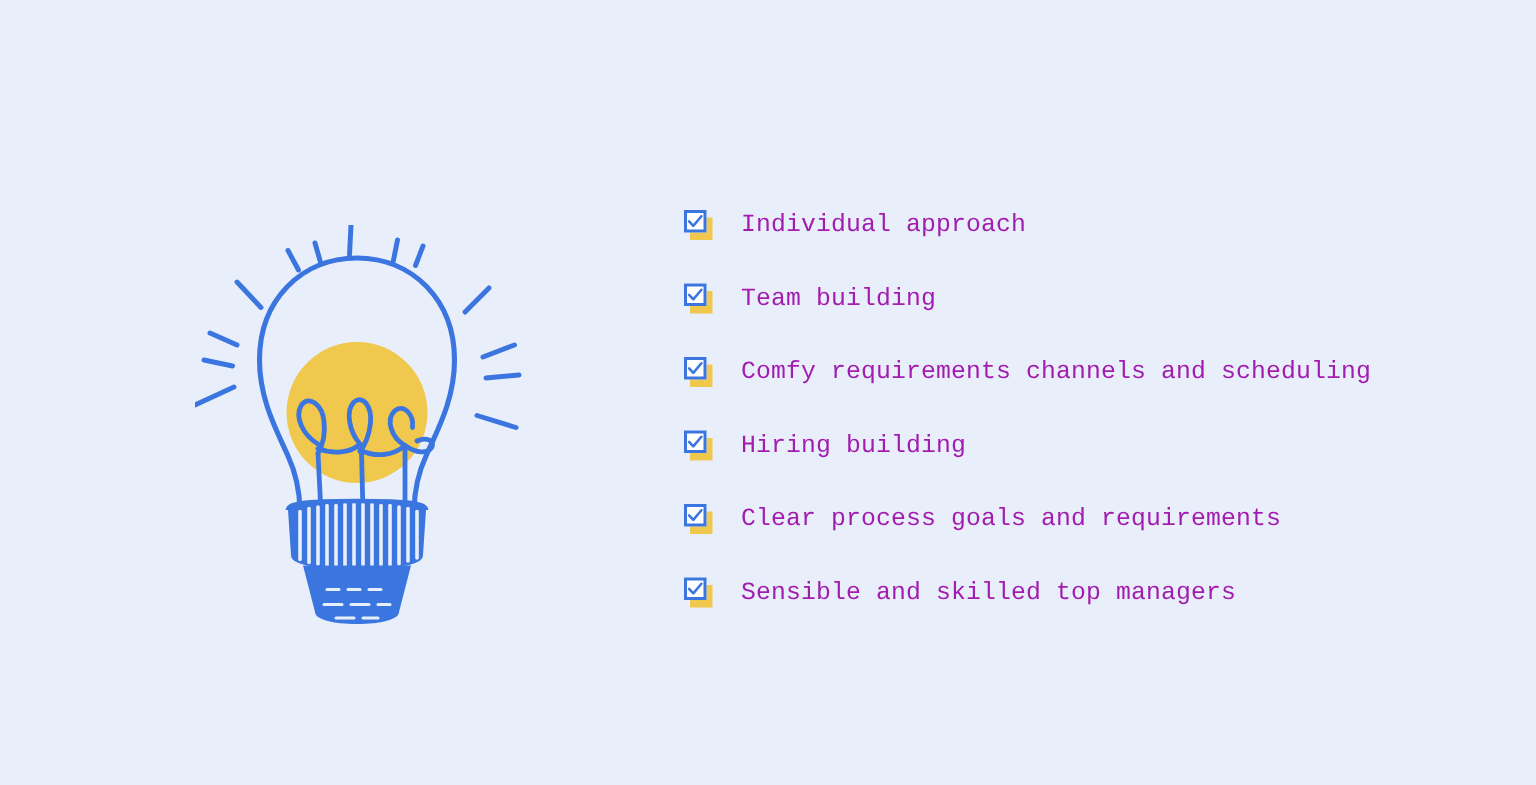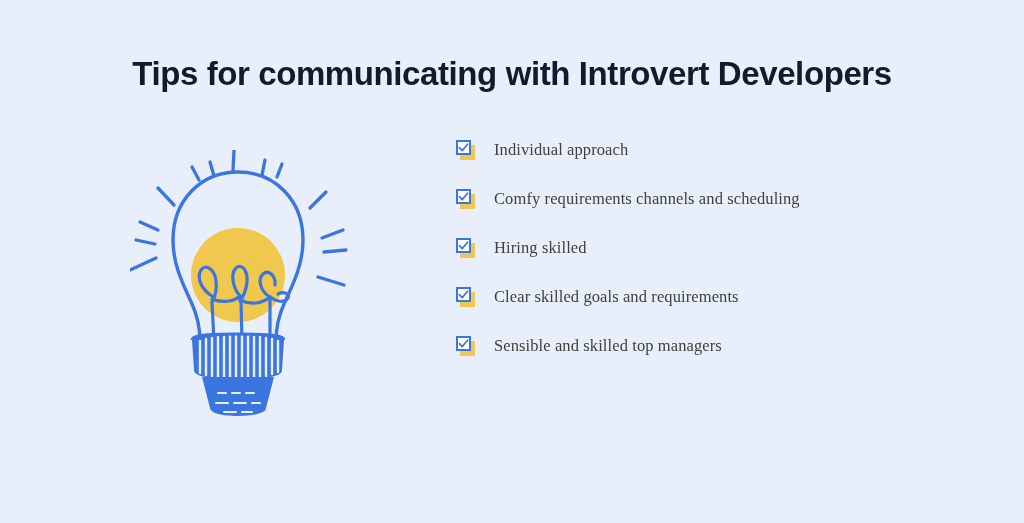--- a/index.html
+++ b/index.html
@@ -84,34 +84,33 @@
     box-sizing: border-box;
   }
   .checkbox-icon .cb-check {
     position: absolute;
     left: 0;
     top: 0;
     width: 15px;
     height: 15px;
   }
   .tip-label {
-    font-family: Liberation Serif, serif;
+    font-family: Liberation Mono, monospace;
     font-size: 16.5px;
-    color: #404040;
+    color: #a21caf;
     letter-spacing: 0.1px;
     white-space: nowrap;
     line-height: 1;
   }
 </style>
 </head>
 <body>
 
 <div class="slide">
 
-  <div class="page-title">Tips for communicating with Introvert Developers</div>
 
   <div class="illustration">
     <svg viewBox="0 0 250 280" width="250" height="280" xmlns="http://www.w3.org/2000/svg">
 
       <circle cx="108" cy="125" r="47" fill="#efc84d"></circle>
 
       <path d="M108 22
                C 71 22, 43 50, 43 90
                C 43 116, 54 136, 62 154
                C 68 167, 70 178, 70 192
@@ -198,52 +197,62 @@
       <span class="checkbox-icon">
         <span class="cb-shadow"></span>
         <span class="cb-box"></span>
         <svg class="cb-check" viewBox="0 0 15 15">
           <path d="M3.4 7.6 L 6.2 10.6 L 11.6 4.2" fill="none" stroke="#3b76e0" stroke-width="1.7" stroke-linecap="round" stroke-linejoin="round"></path>
         </svg>
       </span>
       <span class="tip-label">Individual approach</span>
     </li>
 
+    <li class="tip-item">
+      <span class="checkbox-icon">
+        <span class="cb-shadow"></span>
+        <span class="cb-box"></span>
+        <svg class="cb-check" viewBox="0 0 15 15">
+          <path d="M3.4 7.6 L 6.2 10.6 L 11.6 4.2" fill="none" stroke="#3b76e0" stroke-width="1.7" stroke-linecap="round" stroke-linejoin="round"></path>
+        </svg>
+      </span>
+      <span class="tip-label">Team building</span>
+    </li>
 
     <li class="tip-item">
       <span class="checkbox-icon">
         <span class="cb-shadow"></span>
         <span class="cb-box"></span>
         <svg class="cb-check" viewBox="0 0 15 15">
           <path d="M3.4 7.6 L 6.2 10.6 L 11.6 4.2" fill="none" stroke="#3b76e0" stroke-width="1.7" stroke-linecap="round" stroke-linejoin="round"></path>
         </svg>
       </span>
       <span class="tip-label">Comfy requirements channels and scheduling</span>
     </li>
 
     <li class="tip-item">
       <span class="checkbox-icon">
         <span class="cb-shadow"></span>
         <span class="cb-box"></span>
         <svg class="cb-check" viewBox="0 0 15 15">
           <path d="M3.4 7.6 L 6.2 10.6 L 11.6 4.2" fill="none" stroke="#3b76e0" stroke-width="1.7" stroke-linecap="round" stroke-linejoin="round"></path>
         </svg>
       </span>
-      <span class="tip-label">Hiring skilled</span>
-    </li>
-
-    <li class="tip-item">
-      <span class="checkbox-icon">
-        <span class="cb-shadow"></span>
-        <span class="cb-box"></span>
-        <svg class="cb-check" viewBox="0 0 15 15">
-          <path d="M3.4 7.6 L 6.2 10.6 L 11.6 4.2" fill="none" stroke="#3b76e0" stroke-width="1.7" stroke-linecap="round" stroke-linejoin="round"></path>
-        </svg>
-      </span>
-      <span class="tip-label">Clear skilled goals and requirements</span>
+      <span class="tip-label">Hiring building</span>
+    </li>
+
+    <li class="tip-item">
+      <span class="checkbox-icon">
+        <span class="cb-shadow"></span>
+        <span class="cb-box"></span>
+        <svg class="cb-check" viewBox="0 0 15 15">
+          <path d="M3.4 7.6 L 6.2 10.6 L 11.6 4.2" fill="none" stroke="#3b76e0" stroke-width="1.7" stroke-linecap="round" stroke-linejoin="round"></path>
+        </svg>
+      </span>
+      <span class="tip-label">Clear process goals and requirements</span>
     </li>
 
 
     <li class="tip-item">
       <span class="checkbox-icon">
         <span class="cb-shadow"></span>
         <span class="cb-box"></span>
         <svg class="cb-check" viewBox="0 0 15 15">
           <path d="M3.4 7.6 L 6.2 10.6 L 11.6 4.2" fill="none" stroke="#3b76e0" stroke-width="1.7" stroke-linecap="round" stroke-linejoin="round"></path>
         </svg>

